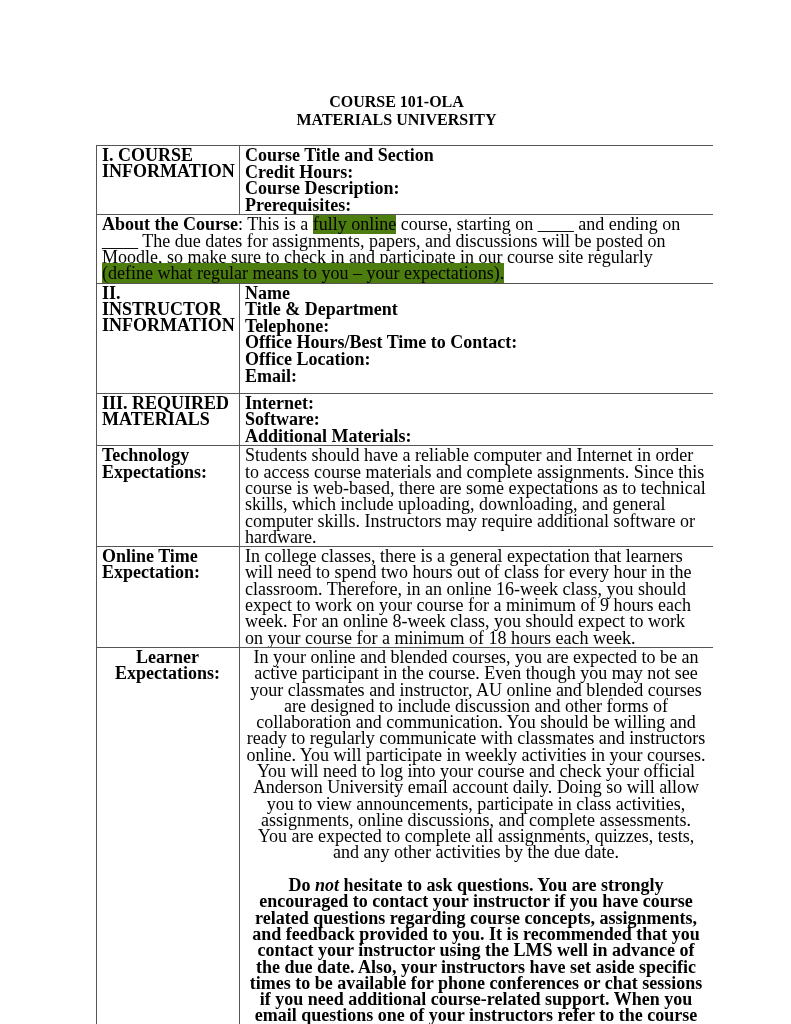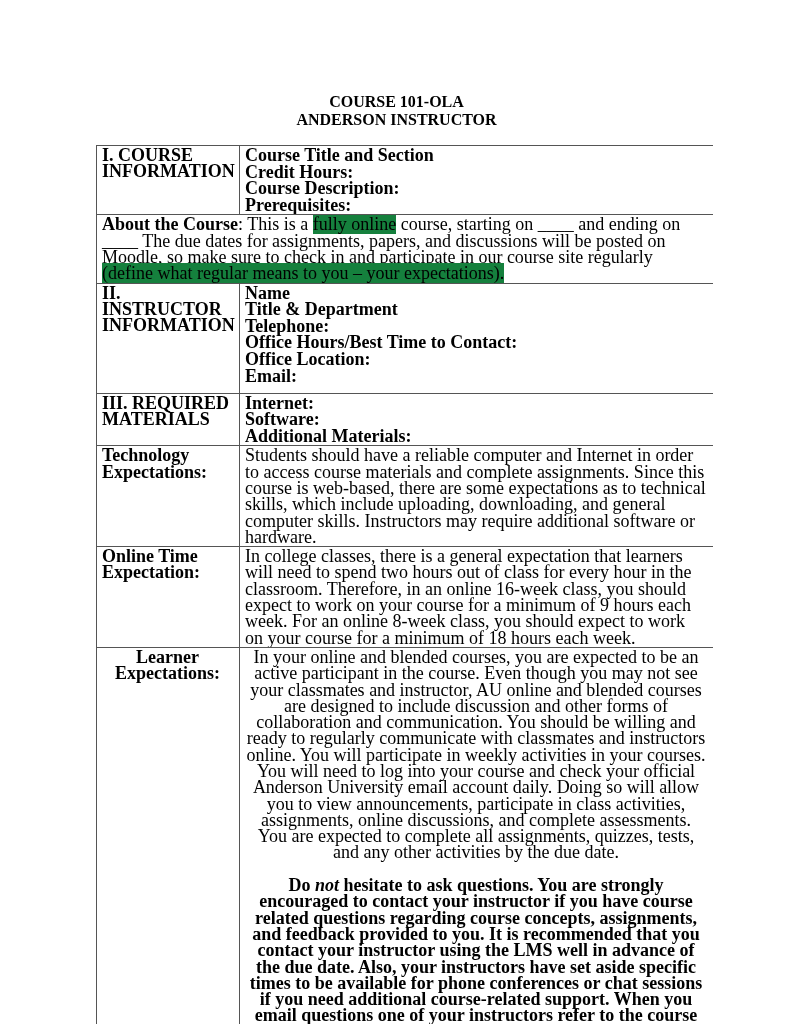--- a/index.html
+++ b/index.html
@@ -39,40 +39,40 @@
     vertical-align: top;
     padding: 1px 6px 1px 5px;
     overflow: hidden;
   }
   col.c1 { width: 143px; }
   col.c2 { width: 474px; }
   .lbl { font-weight: bold; }
   .field { font-weight: bold; line-height: 16.6px; }
   .bold { font-weight: bold; }
   .ital { font-style: italic; }
-  .hl { background: #15803d; }
+  .hl { background: #4d7c0f; }
   .para { margin: 0; }
   .para + .para { margin-top: 16.3px; font-weight: bold; }
   
   .r1 td { height: 66px; }
   .r2 td { height: 62px; }
   .r3 td { height: 107px; }
   .r4 td { height: 43px; }
   .r5 td { height: 75px; }
   .r6 td { height: 84px; }
   .r7 td { height: 313px; text-align: center; }
 </style>
 </head>
 <body>
 
 <div class="page">
 
   <div class="doc-title">
     <div>COURSE 101-OLA</div>
-    <div>ANDERSON INSTRUCTOR</div>
+    <div>MATERIALS UNIVERSITY</div>
   </div>
 
   <table class="syllabus">
     <colgroup>
         <col class="c1">
         <col class="c2">
       </colgroup>
     <tbody>
 
       <tr class="r1">

